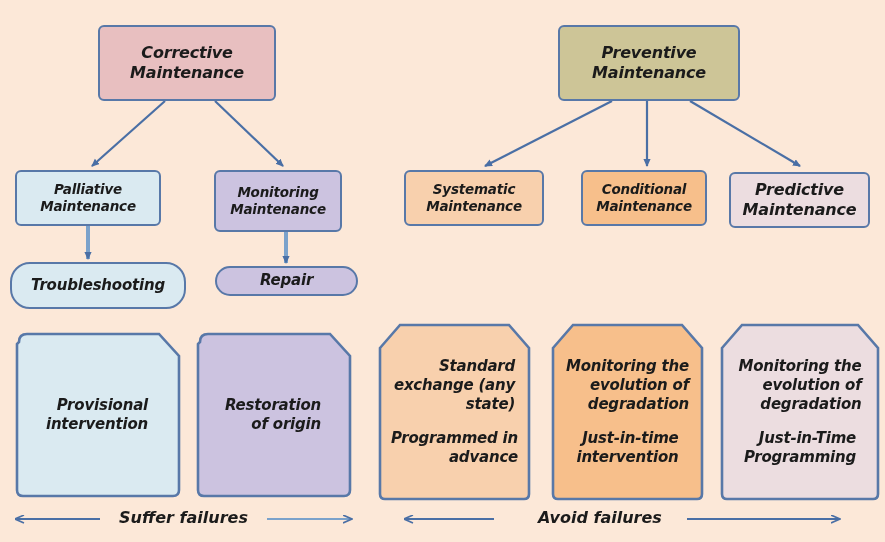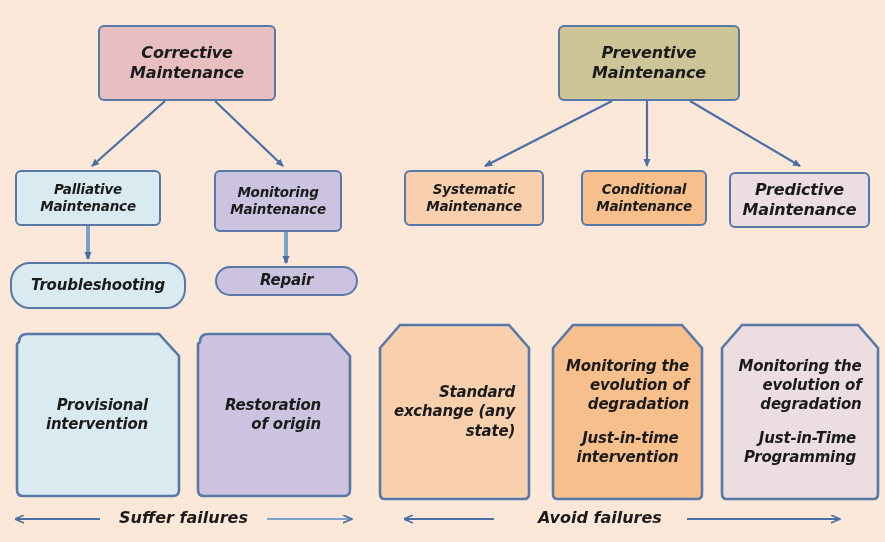--- a/index.html
+++ b/index.html
@@ -206,20 +206,22 @@
   </div>
 
   <div class="node tag" style="left:376px; top:322px; width:157px; height:180px; font-size:15px;">
     <svg class="shape" viewBox="0 0 157 180" preserveAspectRatio="none">
       <path d="M4,26 L24,3 L133,3 L153,26 L153,172 Q153,177 148,177 L9,177 Q4,177 4,172 Z" fill="#f8d0ad" stroke="#5878a8" stroke-width="2.6" vector-effect="non-scaling-stroke"></path>
     </svg>
     <div class="label">
       <p>Standard
 exchange (any
 state)</p>
+      <p>Programmed  in
+advance</p>
     </div>
   </div>
 
   <div class="node tag" style="left:549px; top:322px; width:157px; height:180px; font-size:15px;">
     <svg class="shape" viewBox="0 0 157 180" preserveAspectRatio="none">
       <path d="M4,26 L24,3 L133,3 L153,26 L153,172 Q153,177 148,177 L9,177 Q4,177 4,172 Z" fill="#f7bf8b" stroke="#5878a8" stroke-width="2.6" vector-effect="non-scaling-stroke"></path>
     </svg>
     <div class="label">
       <p>Monitoring the
 evolution of

